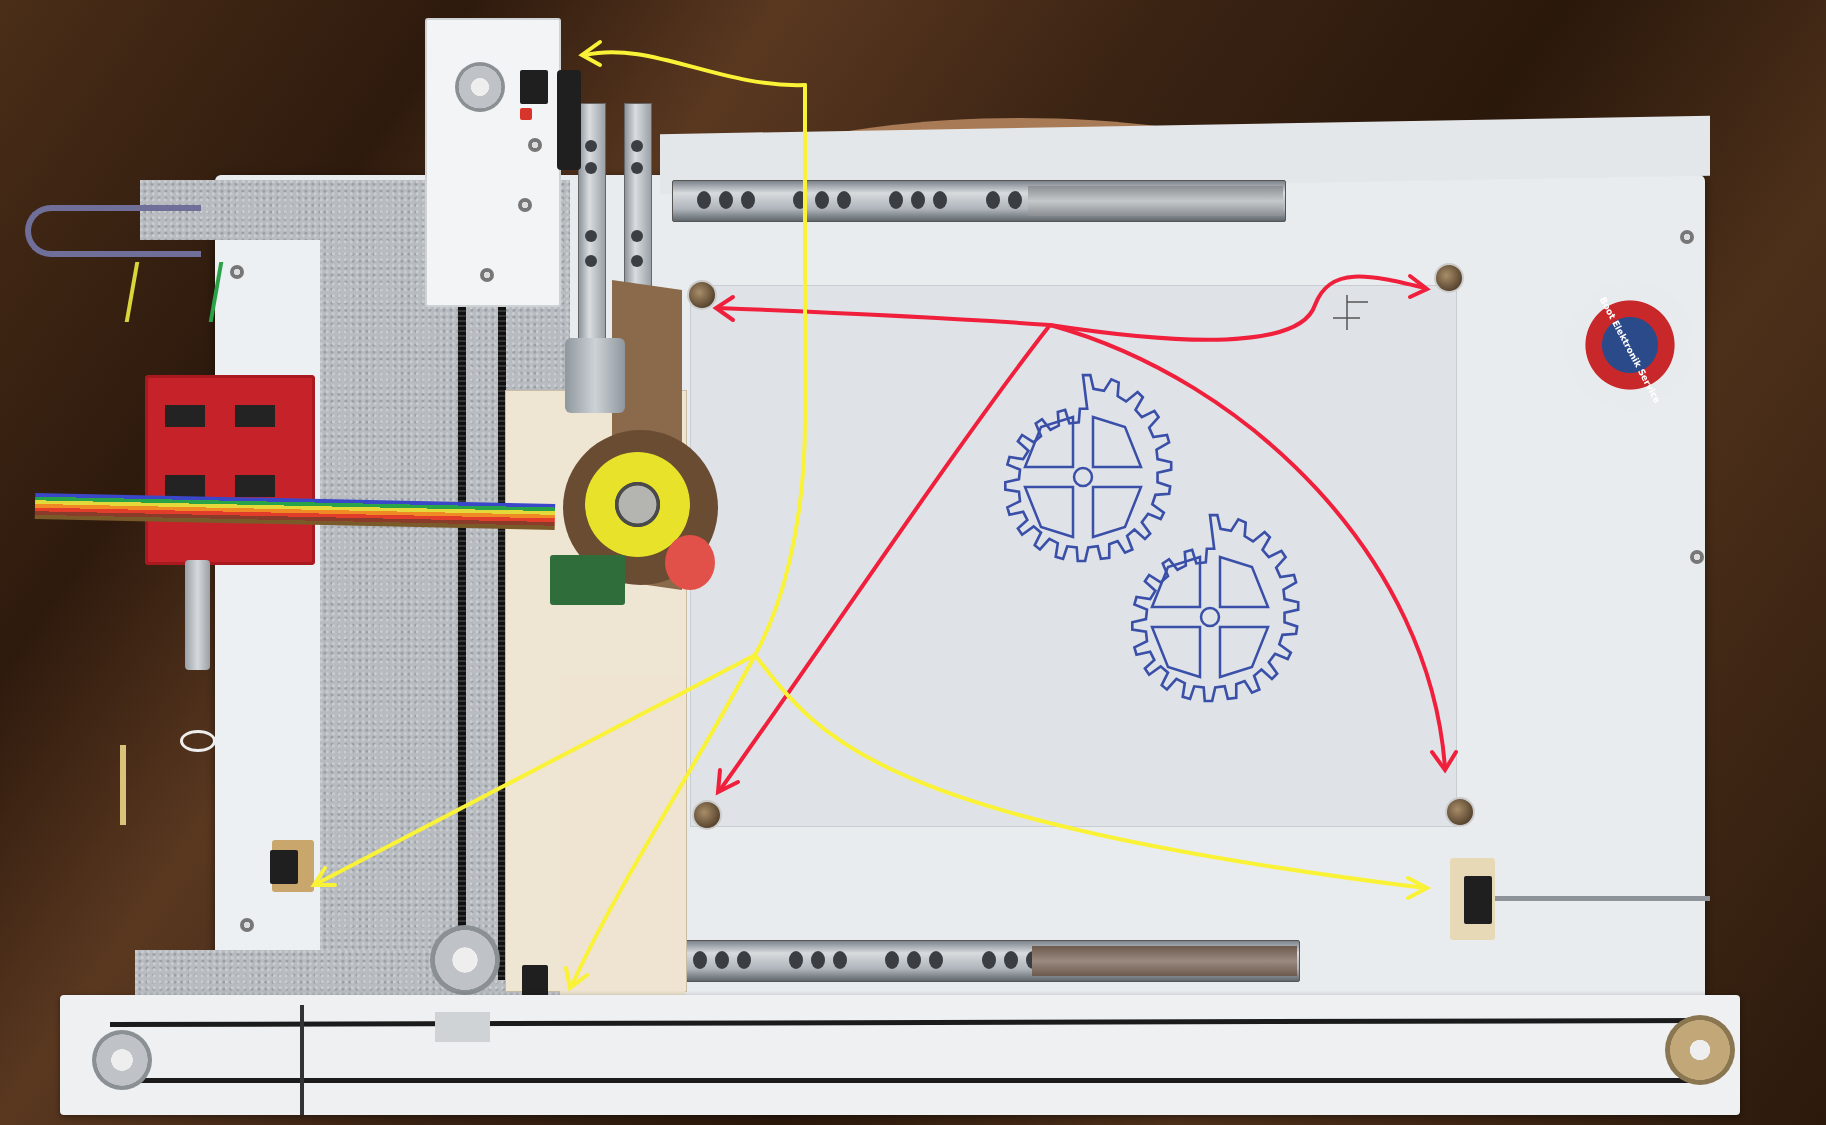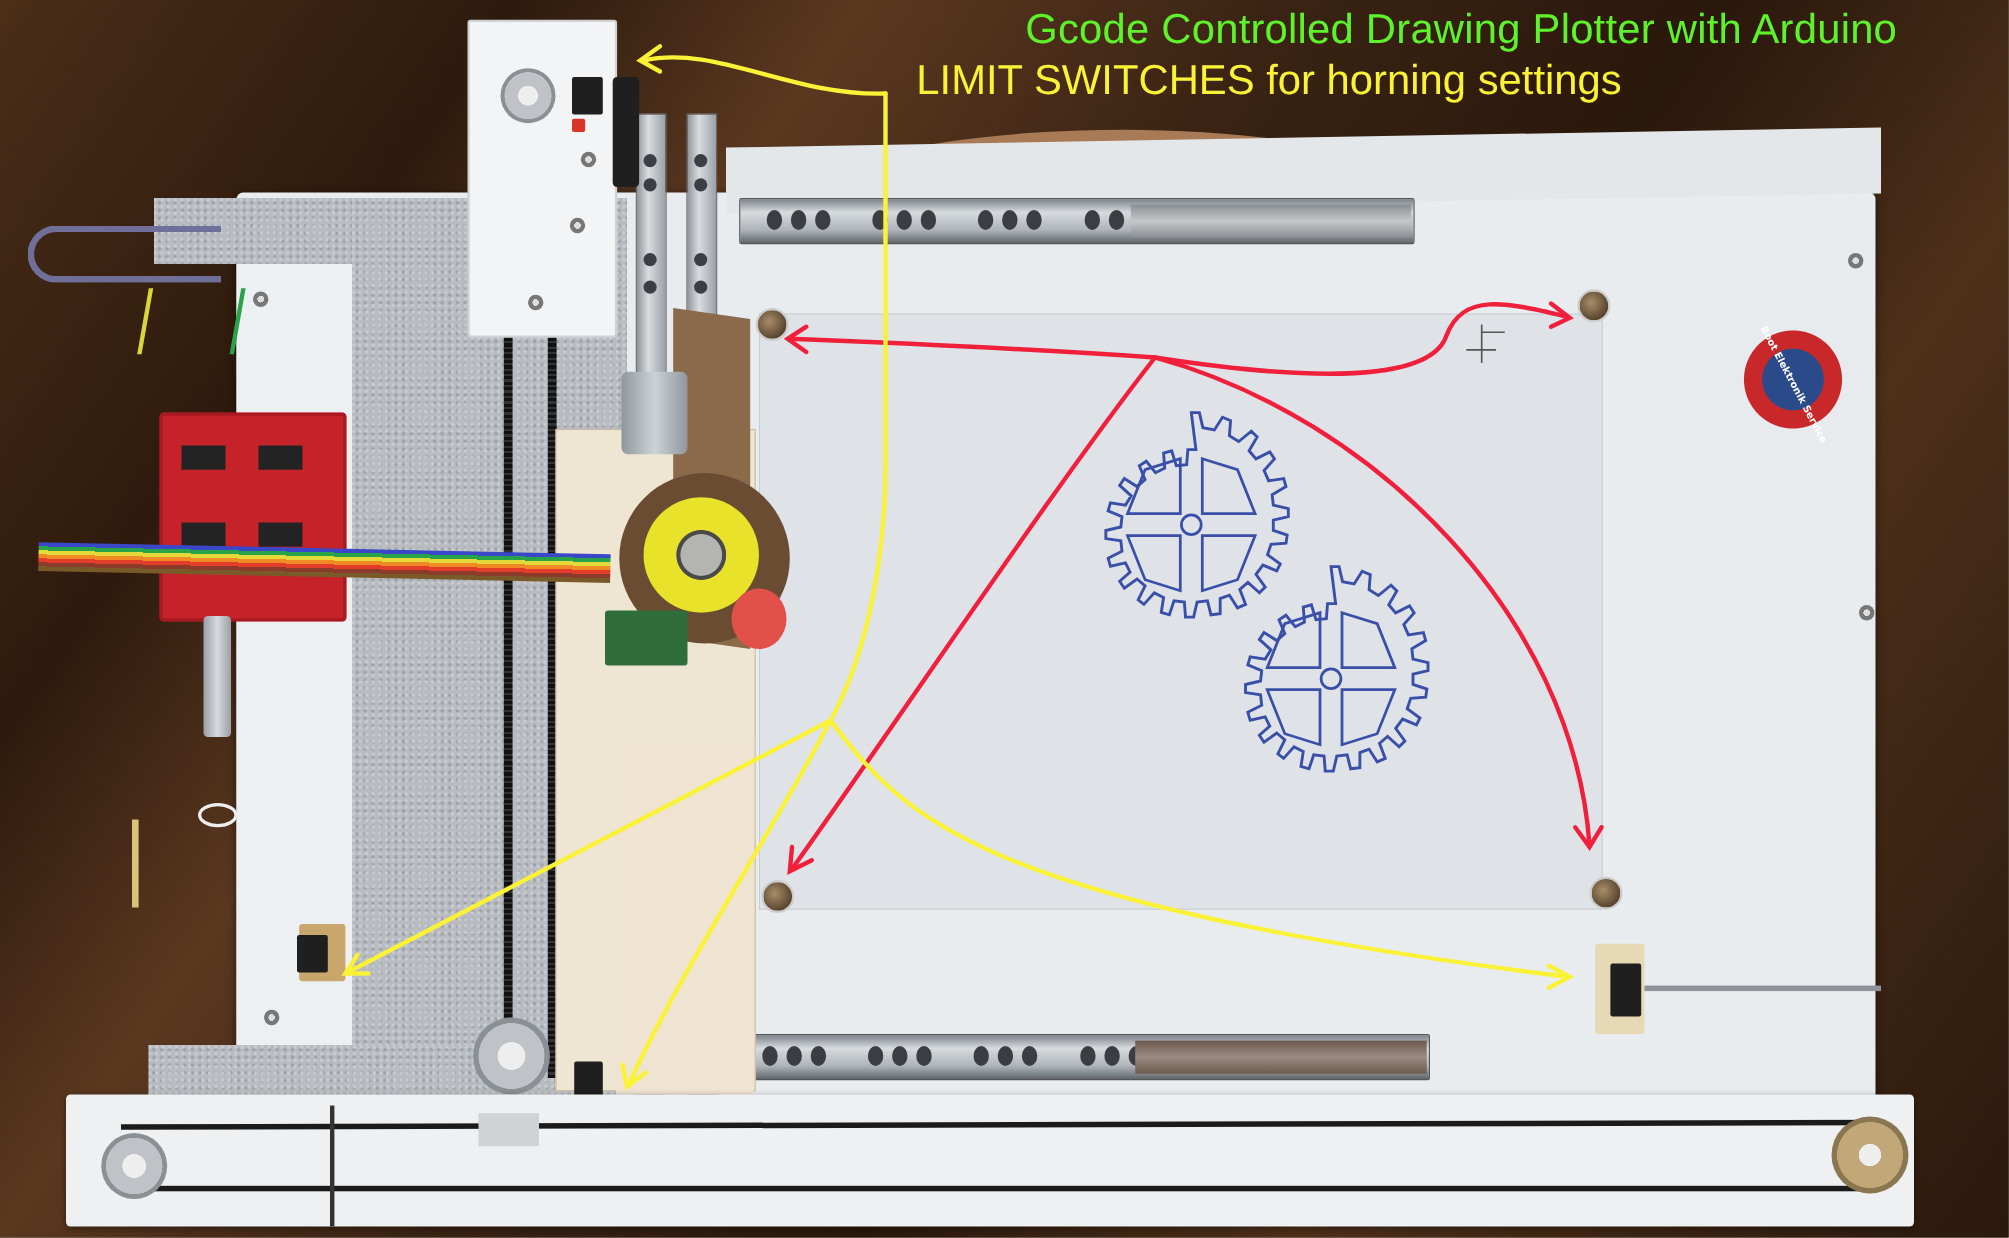--- a/index.html
+++ b/index.html
@@ -216,16 +216,14 @@
       <path d="M600,42 L582,55 L600,65"></path>
       <path d="M755,655 L318,883"></path>
       <path d="M325,868 L314,885 L335,885"></path>
       <path d="M755,655 C700,760 620,880 572,985"></path>
       <path d="M566,968 L570,988 L587,975"></path>
       <path d="M755,655 C820,740 880,820 1425,888"></path>
       <path d="M1408,878 L1427,888 L1408,898"></path>
     </g>
   </svg>
 
-  <div class="abs title-green">Gcode Controlled Drawing Plotter with Arduino</div>
-  <div class="abs title-yellow">LIMIT SWITCHES for horning settings</div>
 
 </div>
 
 </body></html>

